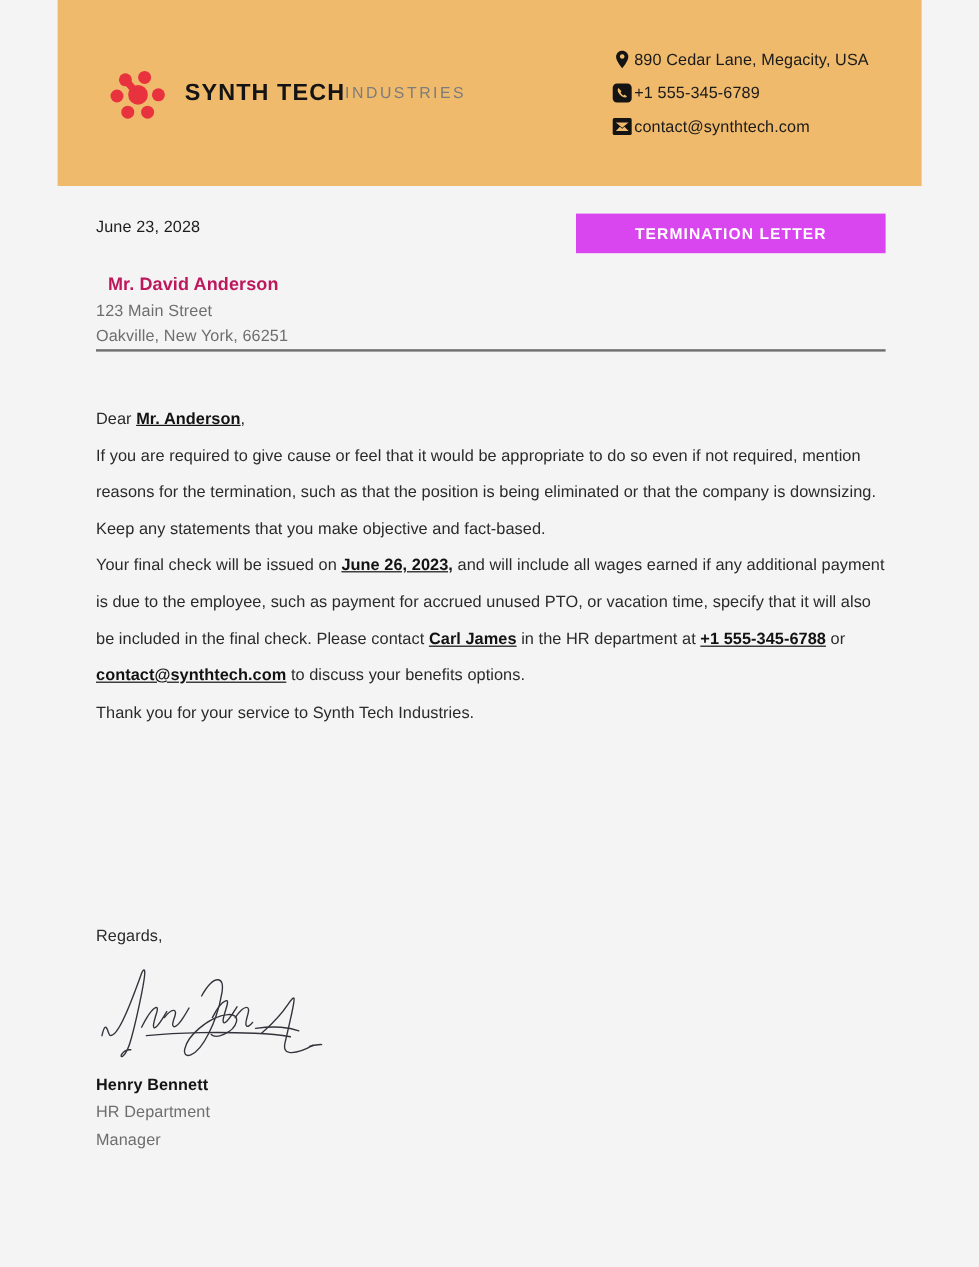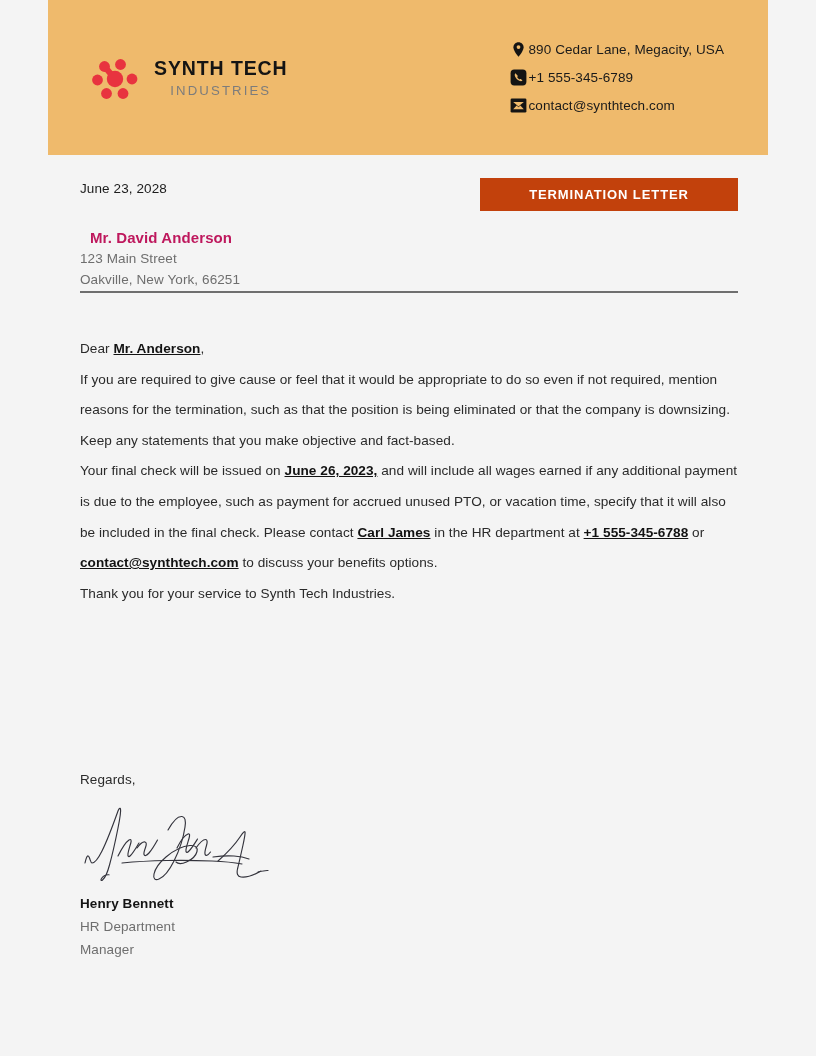--- a/index.html
+++ b/index.html
@@ -37,24 +37,23 @@
     gap: 14px;
   }
   .logo-mark {
     width: 52px;
     height: 52px;
     flex: 0 0 52px;
     display: block;
   }
   .brand-text {
     display: flex;
-    flex-direction: column;
+    flex-direction: row;
     justify-content: center;
     line-height: 1;
-    align-items: center;
   }
   .brand-name {
     font-size: 19.5px;
     font-weight: bold;
     letter-spacing: 0.9px;
     color: #141414;
     line-height: 1.15;
   }
   .brand-sub {
     font-size: 13.2px;
@@ -101,21 +100,21 @@
     align-items: flex-start;
     justify-content: space-between;
   }
   .date-line {
     font-size: 13.5px;
     color: #1c1c1c;
     letter-spacing: 0.1px;
     padding-top: 3px;
   }
   .badge {
-    background: #c2410c;
+    background: #d946ef;
     color: #ffffff;
     font-size: 13px;
     font-weight: bold;
     letter-spacing: 0.9px;
     padding: 9px 0 9px 0;
     width: 258px;
     text-align: center;
     box-sizing: border-box;
   }
 

